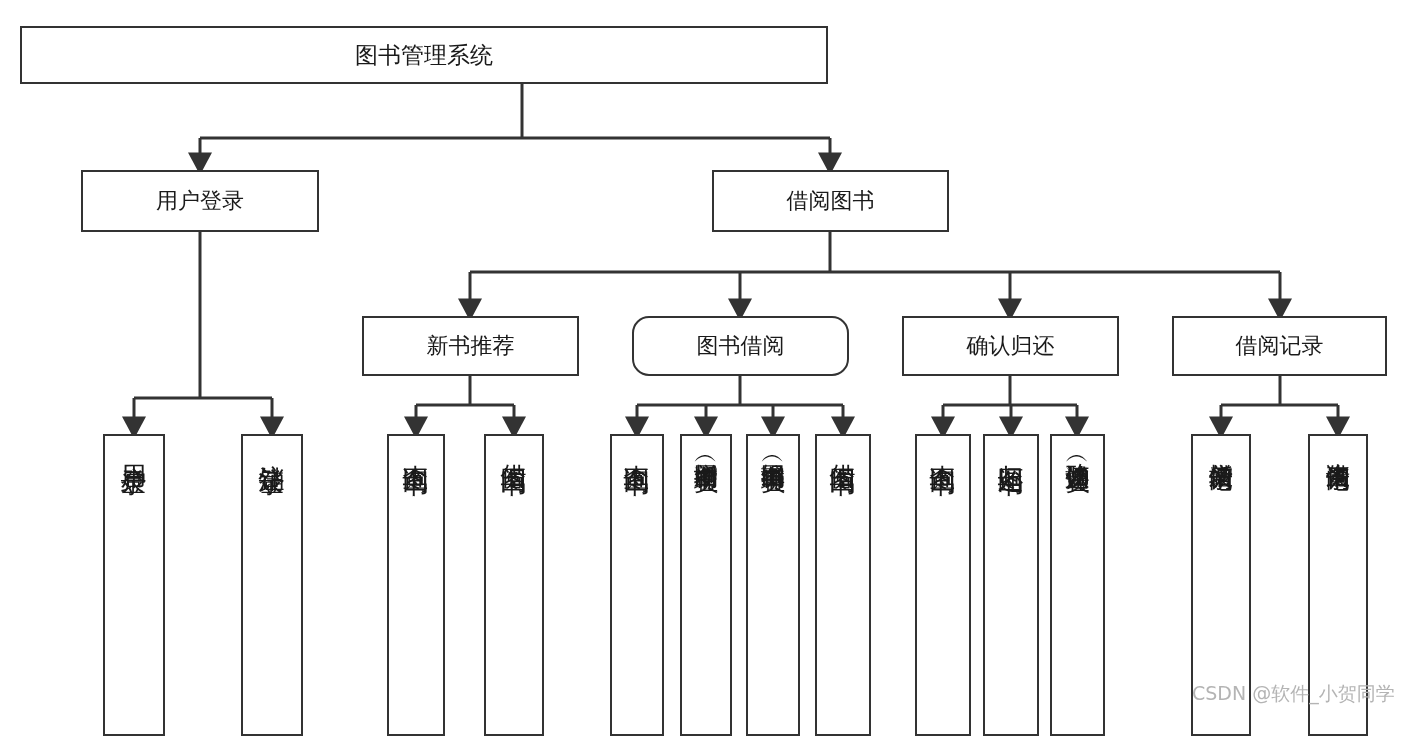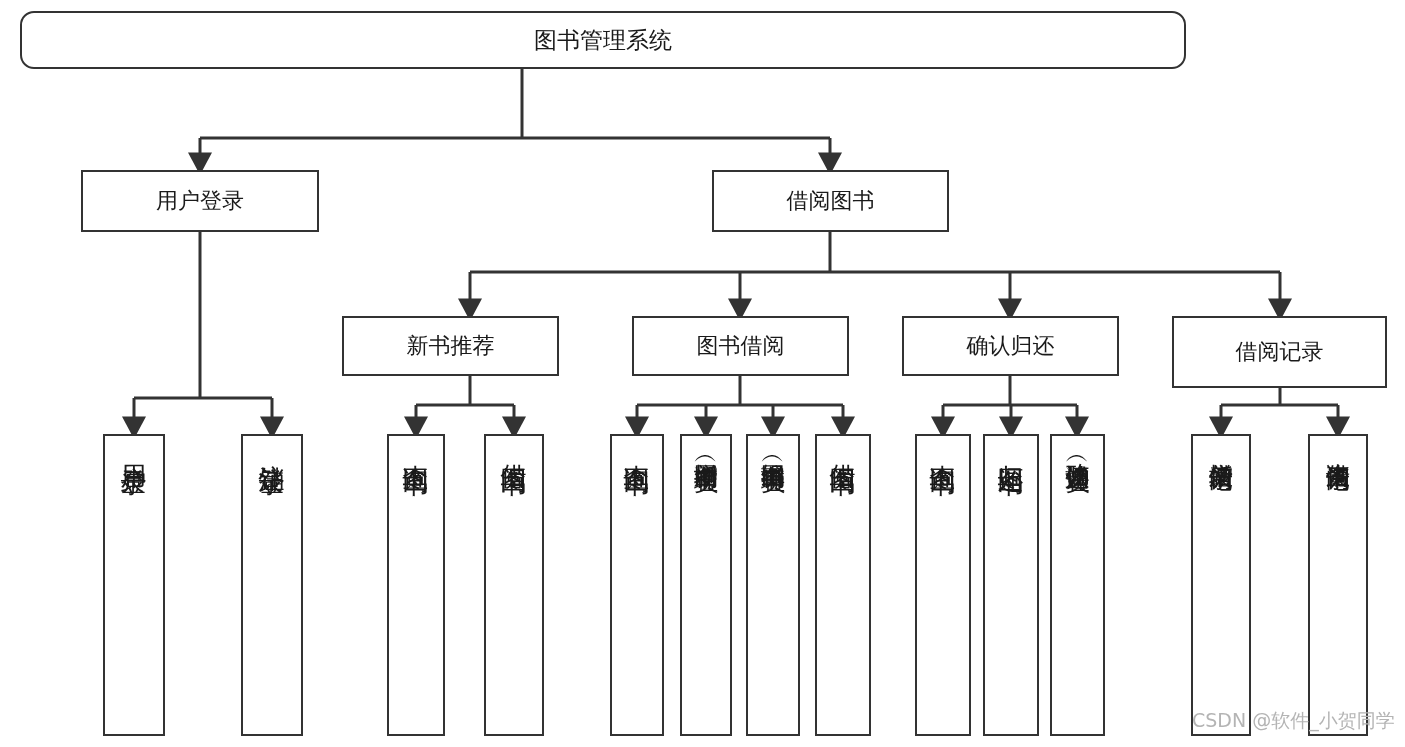--- a/index.html
+++ b/index.html
@@ -119,41 +119,41 @@
       <path d="M1011,405 L1011,426" marker-end="url(#arrow)"></path>
       <path d="M1077,405 L1077,426" marker-end="url(#arrow)"></path>
 
       <path d="M1280,376 L1280,405"></path>
       <path d="M1221,405 L1338,405"></path>
       <path d="M1221,405 L1221,426" marker-end="url(#arrow)"></path>
       <path d="M1338,405 L1338,426" marker-end="url(#arrow)"></path>
     </g>
   </svg>
 
-  <div class="node h root" style="left:20px; top:11px; width:1166px; height:58px;border-radius:14px;">
+  <div class="node h root" style="left:20px; top:26px; width:808px; height:58px;">
     <span class="label">图书管理系统</span>
   </div>
 
   <div class="node h" style="left:81px; top:170px; width:238px; height:62px;">
     <span class="label">用户登录</span>
   </div>
   <div class="node h" style="left:712px; top:170px; width:237px; height:62px;">
     <span class="label">借阅图书</span>
   </div>
 
-  <div class="node h" style="left:342px; top:316px; width:217px; height:60px;">
+  <div class="node h" style="left:362px; top:316px; width:217px; height:60px;">
     <span class="label">新书推荐</span>
   </div>
-  <div class="node h" style="left:632px; top:316px; width:217px; height:60px;">
+  <div class="node h" style="left:632px; top:316px; width:217px; height:60px;border-radius:17px;">
     <span class="label">图书借阅</span>
   </div>
   <div class="node h" style="left:902px; top:316px; width:217px; height:60px;">
     <span class="label">确认归还</span>
   </div>
-  <div class="node h" style="left:1172px; top:316px; width:215px; height:72px;font-family:Liberation Serif, serif;">
+  <div class="node h" style="left:1172px; top:316px; width:215px; height:60px;font-family:Liberation Serif, serif;">
     <span class="label">借阅记录</span>
   </div>
 
   <div class="node v" style="left:103px; top:434px; width:62px; height:302px;">
     <span class="label">用户登录</span>
   </div>
   <div class="node v" style="left:241px; top:434px; width:62px; height:302px;">
     <span class="label">注销登录</span>
   </div>
 
@@ -187,15 +187,15 @@
     <span class="label">确认归还（管理员）</span>
   </div>
 
   <div class="node v small" style="left:1191px; top:434px; width:60px; height:302px;">
     <span class="label">新增借阅记录</span>
   </div>
   <div class="node v small" style="left:1308px; top:434px; width:60px; height:302px;">
     <span class="label">查询借阅记录</span>
   </div>
 
-  <div id="watermark" style="left:1192px; top:708px;">CSDN @软件_小贺同学</div>
+  <div id="watermark" style="left:1192px; top:681px;">CSDN @软件_小贺同学</div>
 
 </div>
 
 </body></html>

